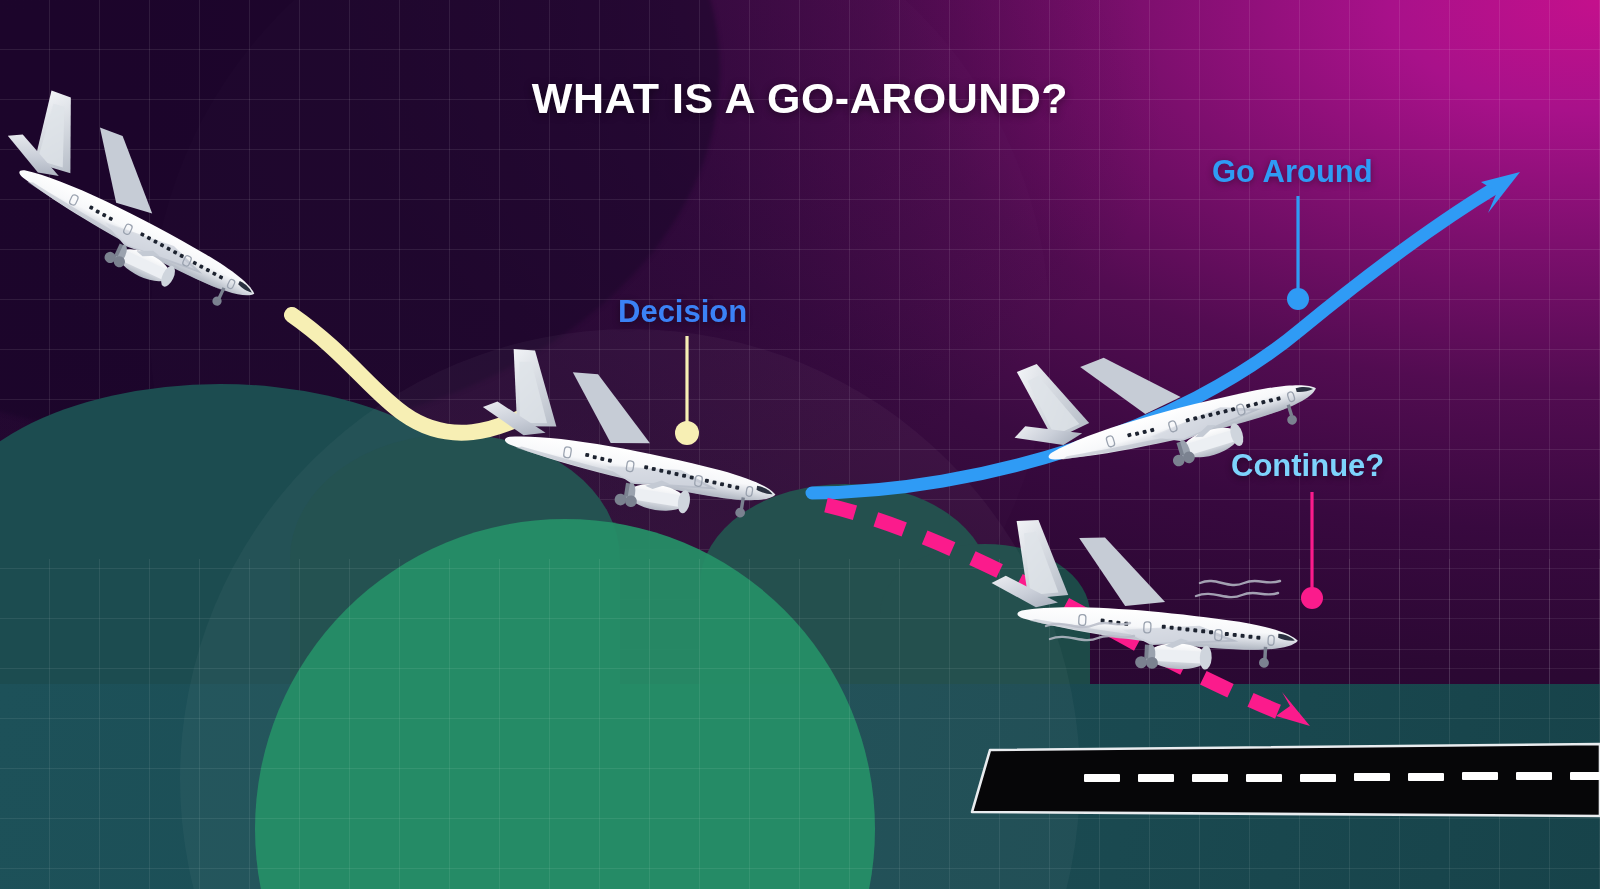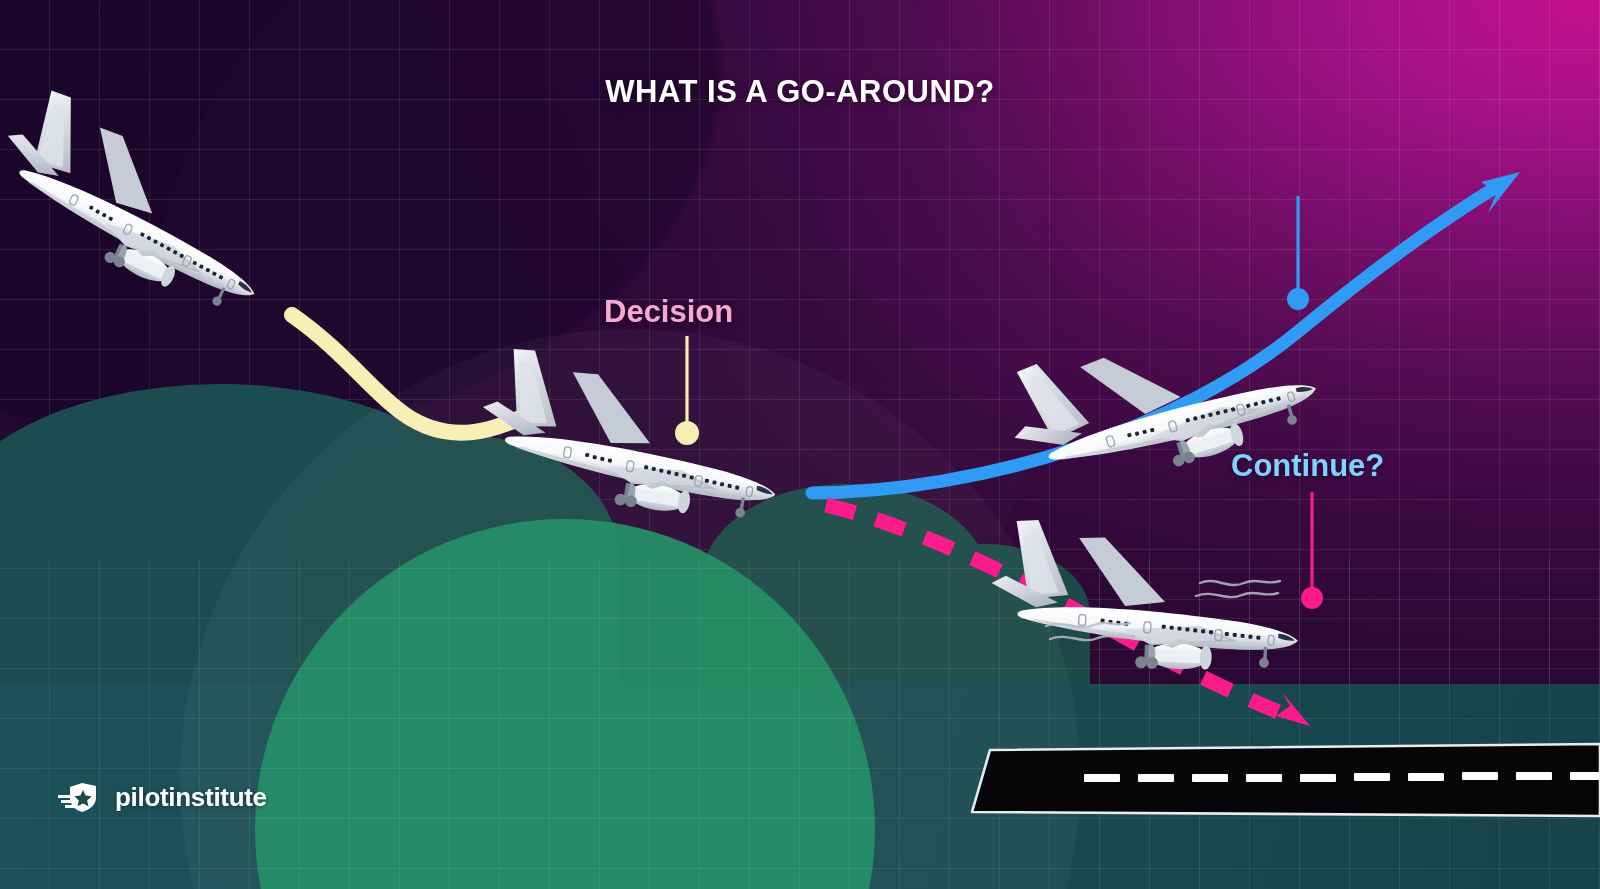--- a/index.html
+++ b/index.html
@@ -91,30 +91,30 @@
     background-size:50px 50px;
     background-position:-1px 9px;
     pointer-events:none;
   }
   
   .title{
     position:absolute;
     left:0;right:0;top:74px;
     text-align:center;
     color:#ffffff;
-    font-size:31px;
+    font-size:43px;
     font-weight:bold;
     letter-spacing:.5px;
     text-shadow:0 2px 9px rgba(0,0,0,.45);
   }
   
   svg.overlay{position:absolute;inset:0;width:1600px;height:889px;overflow:visible;}
   
   .callout{position:absolute;font-weight:bold;white-space:nowrap;}
-  .callout.decision{left:604px;top:294px;font-size:31px;color:#f9a8d4;
+  .callout.decision{left:618px;top:294px;font-size:31px;color:#3b82f6;
     text-shadow:0 2px 7px rgba(0,0,0,.40);}
   .callout.goaround{left:1212px;top:154px;font-size:31px;color:#2f9bf5;
     text-shadow:0 2px 7px rgba(0,0,0,.40);}
   .callout.continuelbl{left:1231px;top:448px;font-size:31px;color:#7dd3fc;
     text-shadow:0 2px 7px rgba(0,0,0,.40);}
   
   .logo{
     position:absolute;left:58px;top:780px;
     display:flex;align-items:center;gap:11px;
   }
@@ -297,26 +297,17 @@
       <path d="M 1200 583 C 1216 576, 1228 590, 1244 583 C 1258 577, 1266 586, 1280 581"></path>
       <path d="M 1196 596 C 1214 589, 1226 602, 1242 595 C 1256 589, 1264 598, 1278 593"></path>
       <path d="M 1046 626 C 1064 619, 1078 632, 1094 625 C 1108 619, 1116 628, 1130 623"></path>
       <path d="M 1050 639 C 1068 632, 1082 645, 1098 638 C 1112 632, 1120 641, 1134 636"></path>
     </g>
   </svg>
 
   <div class="title">WHAT IS A GO-AROUND?</div>
 
   <div class="callout decision">Decision</div>
+  <div class="callout goaround">Go Around</div>
   <div class="callout continuelbl">Continue?</div>
 
-  <div class="logo">
-    <svg class="logo-mark" viewBox="0 0 46 34">
-      <path d="M0 15 H17 V18 H0 Z" fill="#fff"></path>
-      <path d="M3 20 H18 V23 H3 Z" fill="#fff"></path>
-      <path d="M7 25 H20 V28 H7 Z" fill="#fff"></path>
-      <path d="M24 3 L38 6 V18 C38 25, 31 30, 24 32 C17 30, 12 25, 12 18 V7 Z" fill="#fff"></path>
-      <path d="M25 10 L27.6 15.6 L33.6 16.3 L29.2 20.4 L30.4 26.3 L25 23.4 L19.6 26.3 L20.8 20.4 L16.4 16.3 L22.4 15.6 Z" fill="#1d4a4a"></path>
-    </svg>
-    <span class="logo-text">pilotinstitute</span>
-  </div>
 
 </div>
 
 </body></html>

